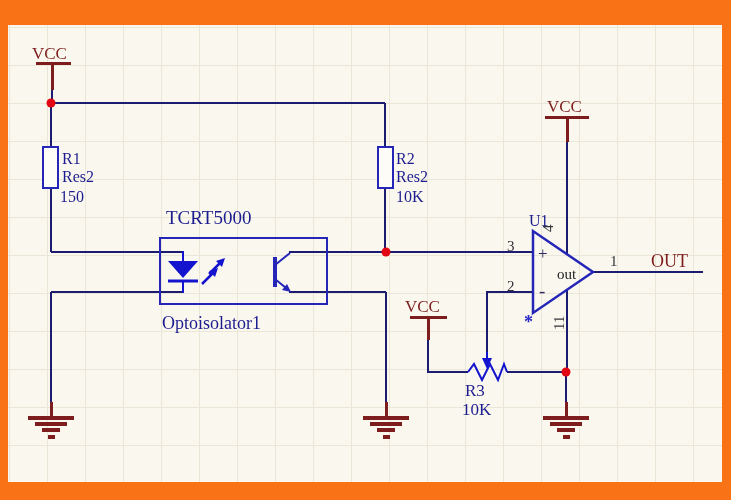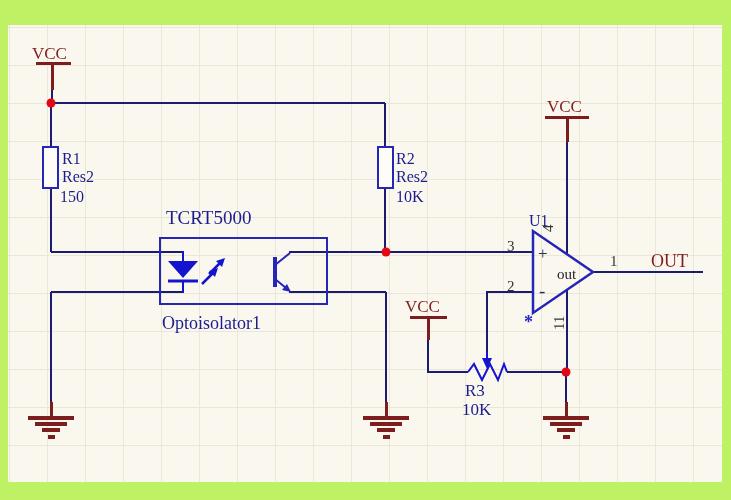--- a/index.html
+++ b/index.html
@@ -1,16 +1,16 @@
 <!DOCTYPE html>
 <html><head>
 <meta charset="utf-8">
 <style>
   html,body{margin:0;padding:0;background:#ffffff;}
-  .page{position:relative;width:731px;height:500px;background:#bef264;overflow:hidden;
+  .page{position:relative;width:731px;height:500px;background:#f97316;overflow:hidden;
         font-family:"Liberation Serif","DejaVu Serif",serif;}
   svg text{font-family:"Liberation Serif","DejaVu Serif",serif;}
   .t-power{fill:#7d1d1d;font-size:17px;}
   .t-desig{fill:#1c1c8f;font-size:16px;}
   .t-pin{fill:#33333a;font-size:15px;}
 </style>
 </head>
 <body>
 
 <div class="page">

